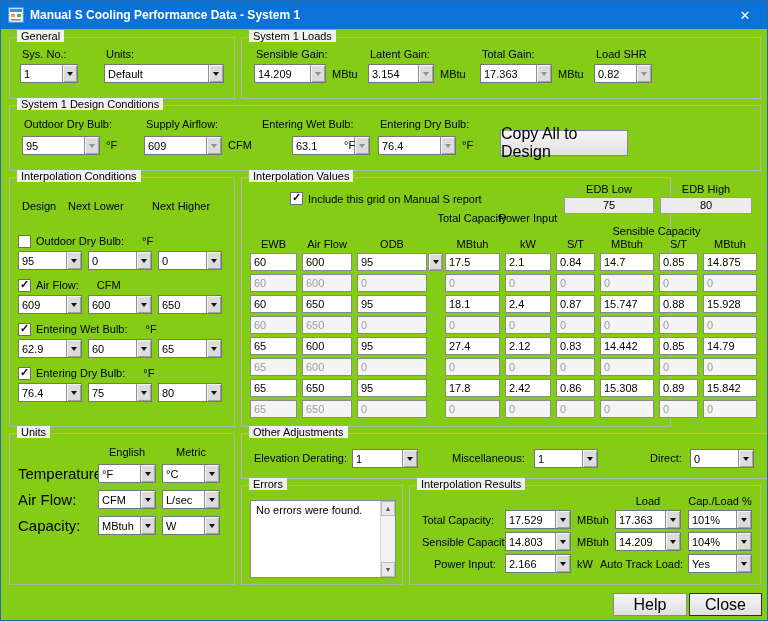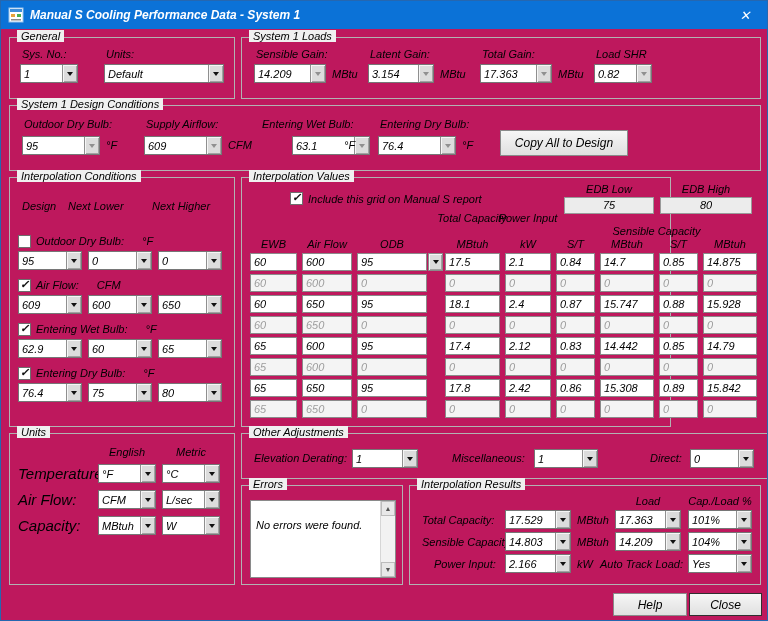--- a/index.html
+++ b/index.html
@@ -1,33 +1,33 @@
 <!DOCTYPE html>
 <html><head>
 <meta charset="utf-8">
 <style>
   *{margin:0;padding:0;box-sizing:border-box;}
   body{font-family:"Liberation Sans",sans-serif;background:#f0f0f0;}
-  .dialog{position:relative;width:768px;height:621px;background:#be185d;border:1px solid #2567b0;overflow:hidden;font-style:italic;}
+  .dialog{position:relative;width:768px;height:621px;background:#84cc16;border:1px solid #2567b0;overflow:hidden;}
   .titlebar{position:absolute;left:0;top:0;width:100%;height:28px;background:#0b72d7;display:flex;align-items:center;padding-left:7px;}
   .titlebar .title-text{color:#fff;font-size:12px;font-weight:bold;margin-left:6px;}
   .tb-close{margin-left:auto;width:44px;height:28px;color:#fff;display:flex;align-items:center;justify-content:center;font-size:13px;cursor:default;}
   .gbox{position:absolute;border:1px solid #b2b2b2;}
   .legend{position:absolute;top:-8px;left:7px;background:#f0f0f0;padding:0 4px;font-size:11px;white-space:nowrap;}
   .albl{position:absolute;font-size:11px;white-space:nowrap;}
   .center{text-align:center;}
   .combo{display:flex;height:19px;background:#fff;border:1px solid #767676;}
   .combo.abs{position:absolute;}
   .combo .val{flex:1;font-size:11px;line-height:16px;padding:1px 3px 0;white-space:nowrap;overflow:hidden;}
   .combo .dbtn{width:15px;flex:none;background:#dcdcdc;border-left:1px solid #8f8f8f;display:flex;align-items:center;justify-content:center;box-shadow:inset 1px 1px 0 #f6f6f6,inset -1px -1px 0 #a2a2a2;}
   .combo .dbtn::after{content:"";border-left:3px solid transparent;border-right:3px solid transparent;border-top:4px solid #111;}
   .combo.dim .dbtn::after{border-top-color:#909090;}
   .checkbox{display:inline-block;width:13px;height:13px;background:#fff;border:1px solid #6e6e6e;position:relative;flex:none;}
   .checkbox.checked::after{content:"✓";position:absolute;left:1px;top:-2px;font-size:11px;font-weight:bold;color:#111;}
-  .btn{position:absolute;background:linear-gradient(#f6f6f6,#e0e0e0);border:1px solid #8a8a8a;font-size:12px;display:flex;align-items:center;justify-content:center;cursor:default;}
+  .btn{position:absolute;background:linear-gradient(#f6f6f6,#e0e0e0);border:1px solid #8a8a8a;font-size:16px;display:flex;align-items:center;justify-content:center;cursor:default;}
   .btn.default{border:1px solid #2f2f2f;}
   .wA{width:47px;margin-right:5px;flex:none;}
   .wB{width:50px;margin-right:5px;flex:none;}
   .wC{width:70px;margin-right:18px;flex:none;}
   .wD{width:55px;margin-right:5px;flex:none;}
   .wE{width:46px;margin-right:5px;flex:none;}
   .wF{width:39px;margin-right:5px;flex:none;}
   .wG{width:54px;margin-right:5px;flex:none;}
   .wH{width:39px;margin-right:5px;flex:none;}
   .wI{width:54px;margin-right:0;flex:none;}
@@ -43,21 +43,21 @@
   .ic-label{font-size:11px;margin-left:5px;white-space:nowrap;}
   .ic-unit{font-size:11px;margin-left:18px;white-space:nowrap;}
   .ic-combos{display:flex;gap:6px;}
   .w64{width:64px;flex:none;}
   .w58{width:58px;flex:none;}
   .u-row{display:flex;align-items:center;margin-bottom:7px;height:19px;}
   .u-row .combo{margin-right:6px;}
   .u-label{width:80px;font-size:15px;}
   .edb-box{position:absolute;height:17px;border:1px solid #9a9a9a;background:#ececec;font-size:11px;text-align:center;line-height:15px;}
   .errbox{position:absolute;background:#fff;border:1px solid #8a8a8a;}
-  .err-msg{font-size:11px;padding:18px 5px;}
+  .err-msg{font-size:11px;padding:3px 5px;}
   .scrollbar{position:absolute;top:0;right:0;bottom:0;width:15px;background:#f2f2f2;border-left:1px solid #d6d6d6;}
   .sb-btn{position:absolute;left:0;width:100%;height:15px;background:#e8e8e8;border:1px solid #bcbcbc;color:#555;font-size:7px;display:flex;align-items:center;justify-content:center;}
   .include-row{position:absolute;display:flex;align-items:center;padding-left:38px;}
 </style>
 </head>
 <body>
 
 <div class="dialog">
 
   <div class="titlebar">
@@ -312,21 +312,21 @@
           <span class="gcell wF">0</span>
           <span class="gcell wG">0</span>
           <span class="gcell wH">0</span>
           <span class="gcell wI">0</span>
         </div>
 
         <div class="grid-row">
           <span class="gcell wA">65</span>
           <span class="gcell wB">600</span>
           <span class="gcell wC">95</span>
-          <span class="gcell wD">17.4</span>
+          <span class="gcell wD">27.4</span>
           <span class="gcell wE">2.12</span>
           <span class="gcell wF">0.83</span>
           <span class="gcell wG">14.442</span>
           <span class="gcell wH">0.85</span>
           <span class="gcell wI">14.79</span>
         </div>
 
         <div class="grid-row disabled">
           <span class="gcell wA">65</span>
           <span class="gcell wB">600</span>

